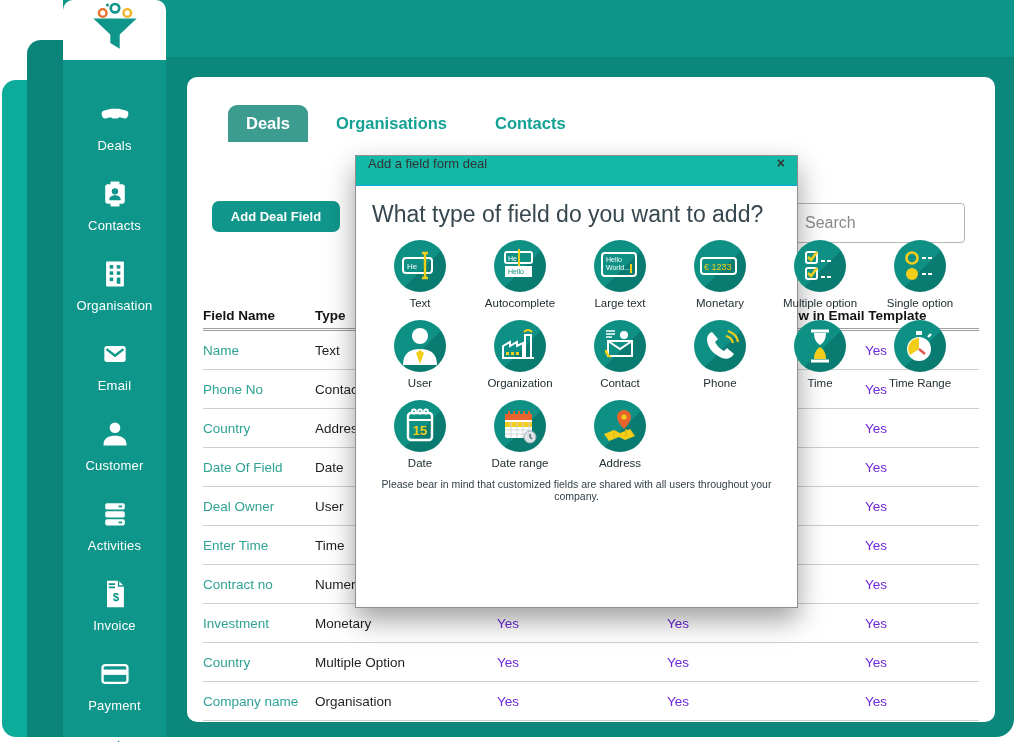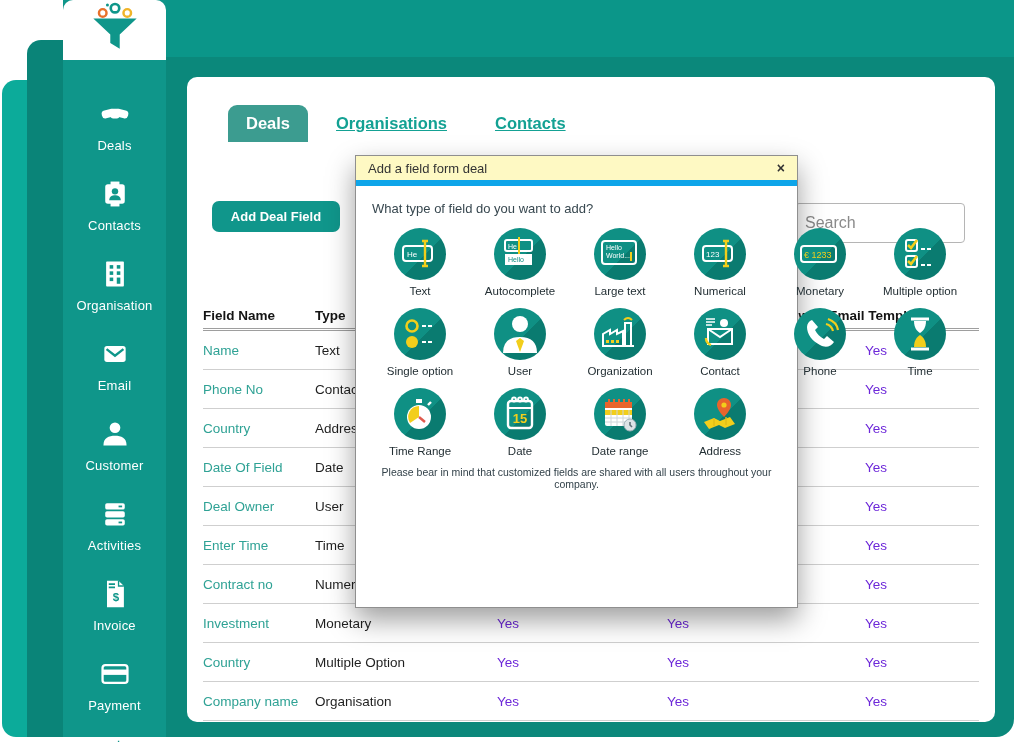--- a/index.html
+++ b/index.html
@@ -27,21 +27,21 @@
   .side-item { display:flex; flex-direction:column; align-items:center; width:100%; cursor:pointer; }
   .side-item svg { width:32px; height:32px; }
   .side-label { color:#fff; font-size:13px; margin-top:4px; letter-spacing:.2px; }
   
   .card { position:absolute; left:187px; top:77px; width:808px; height:645px; background:#fff;
     border-radius:10px; z-index:5; }
   
   .tabs { position:absolute; left:41px; top:28px; display:flex; align-items:flex-end; }
   .tab { font-size:16.5px; font-weight:bold; padding:9px 20px; color:#13A193; cursor:pointer; }
   .tab.active { background:#3C9C90; color:#fff; border-radius:9px 9px 0 0; padding:9px 18px; }
-  .tab + .tab { margin-left:8px;text-decoration:underline; }
+  .tab + .tab { margin-left:8px; }
   
   .add-btn { position:absolute; left:25px; top:124px; width:128px; height:31px; background:#10968B;
     color:#fff; font-size:13px; font-weight:bold; border:none; border-radius:7px;
     font-family:"Liberation Sans",sans-serif; cursor:pointer; }
   .search-input { position:absolute; left:608px; top:126px; width:170px; height:40px;
     border:1px solid #b5b5b5; border-radius:4px; padding:0 9px; font-size:16px; font-weight:normal;
     color:#666; font-family:"Liberation Sans",sans-serif; outline:none; }
   .search-input::placeholder { color:#8a8a8a; }
   
   .field-table { position:absolute; left:16px; right:16px; top:226px; }
@@ -49,25 +49,25 @@
     border-bottom:1px solid #cfcfcf; font-size:13.5px; }
   .t-head { height:28px; border-bottom:3px double #9e9e9e; font-weight:bold; color:#141414; font-size:13.5px; }
   .c-center { text-align:left; }
   .c-left { text-align:left; padding-left:2px; }
   .cell-field { color:#2FA295; text-align:left; cursor:pointer; }
   .cell-type { color:#1f1f1f; }
   .cell-yes { color:#6d28d9; text-align:center; }
   
   .modal { position:absolute; left:355px; top:155px; width:443px; height:453px; background:#fff;
     border:1px solid #8f8f8f; z-index:20; box-shadow:0 12px 26px rgba(0,0,0,.38); }
-  .modal-header { height:30px; background:#fef9c3; border-bottom:6px solid #0ea5e9; display:flex;
-    align-items:center; padding:0 12px; }
+  .modal-header { height:30px; background:#14b8a6; border-bottom:1px solid #0ea5e9; display:flex;
+    align-items:flex-start; padding:0 12px; }
   .modal-title { font-size:13px; color:#333; }
   .modal-close { margin-left:auto; font-size:14px; font-weight:bold; color:#333; cursor:pointer; line-height:1; }
-  .modal-heading { font-size:13px; color:#37474F; margin:15px 16px 4px; font-weight:500; }
+  .modal-heading { font-size:23px; color:#37474F; margin:15px 16px 4px; font-weight:500; }
   .tile-grid { display:grid; grid-template-columns:repeat(6,1fr); padding:8px 14px 0; row-gap:11px;
     justify-items:center; }
   .tile { display:flex; flex-direction:column; align-items:center; cursor:pointer; width:100px; }
   .tile-circle { width:52px; height:52px; border-radius:50%;
     background:linear-gradient(135deg,#0F9084 55%,#0A7B70 55%); position:relative; }
   .tile-circle svg { position:absolute; left:0; top:0; width:52px; height:52px; }
   .tile-label { margin-top:5px; font-size:11.5px; color:#232F34; }
   .modal-note { margin-top:9px; font-size:10.5px; color:#33424A; text-align:center; padding:0 8px; }
   svg text { font-family:"Liberation Sans",sans-serif; }
 </style>
@@ -309,32 +309,20 @@
           <svg viewBox="0 0 52 52">
         <rect x="8" y="13" width="34" height="23" rx="3" fill="none" stroke="#fff" stroke-width="2"></rect>
         <text x="12" y="22" font-size="7" fill="#fff">Hello</text>
         <text x="12" y="30" font-size="7" fill="#fff">World....</text>
         <path d="M37 24v9" stroke="#F2CE1B" stroke-width="2"></path>
           </svg>
         </div>
       <div class="tile-label">Large text</div>
     </div>
 
-    <div class="tile">
-      <div class="tile-circle">
-          <svg viewBox="0 0 52 52">
-        <rect x="9" y="18" width="29" height="15" rx="3" fill="none" stroke="#fff" stroke-width="2"></rect>
-        <text x="12" y="29" font-size="8" fill="#fff">123</text>
-        <g stroke="#F2CE1B" stroke-width="2.4" fill="none">
-              <path d="M32 13v25M29 13h6M29 38h6"></path>
-            </g>
-          </svg>
-        </div>
-      <div class="tile-label">Numerical</div>
-    </div>
 
     <div class="tile">
       <div class="tile-circle">
           <svg viewBox="0 0 52 52">
         <rect x="7" y="18" width="35" height="16" rx="3" fill="none" stroke="#fff" stroke-width="2"></rect>
         <text x="10" y="30" font-size="9" fill="#F2CE1B">€ 1233</text>
           </svg>
         </div>
       <div class="tile-label">Monetary</div>
     </div>

